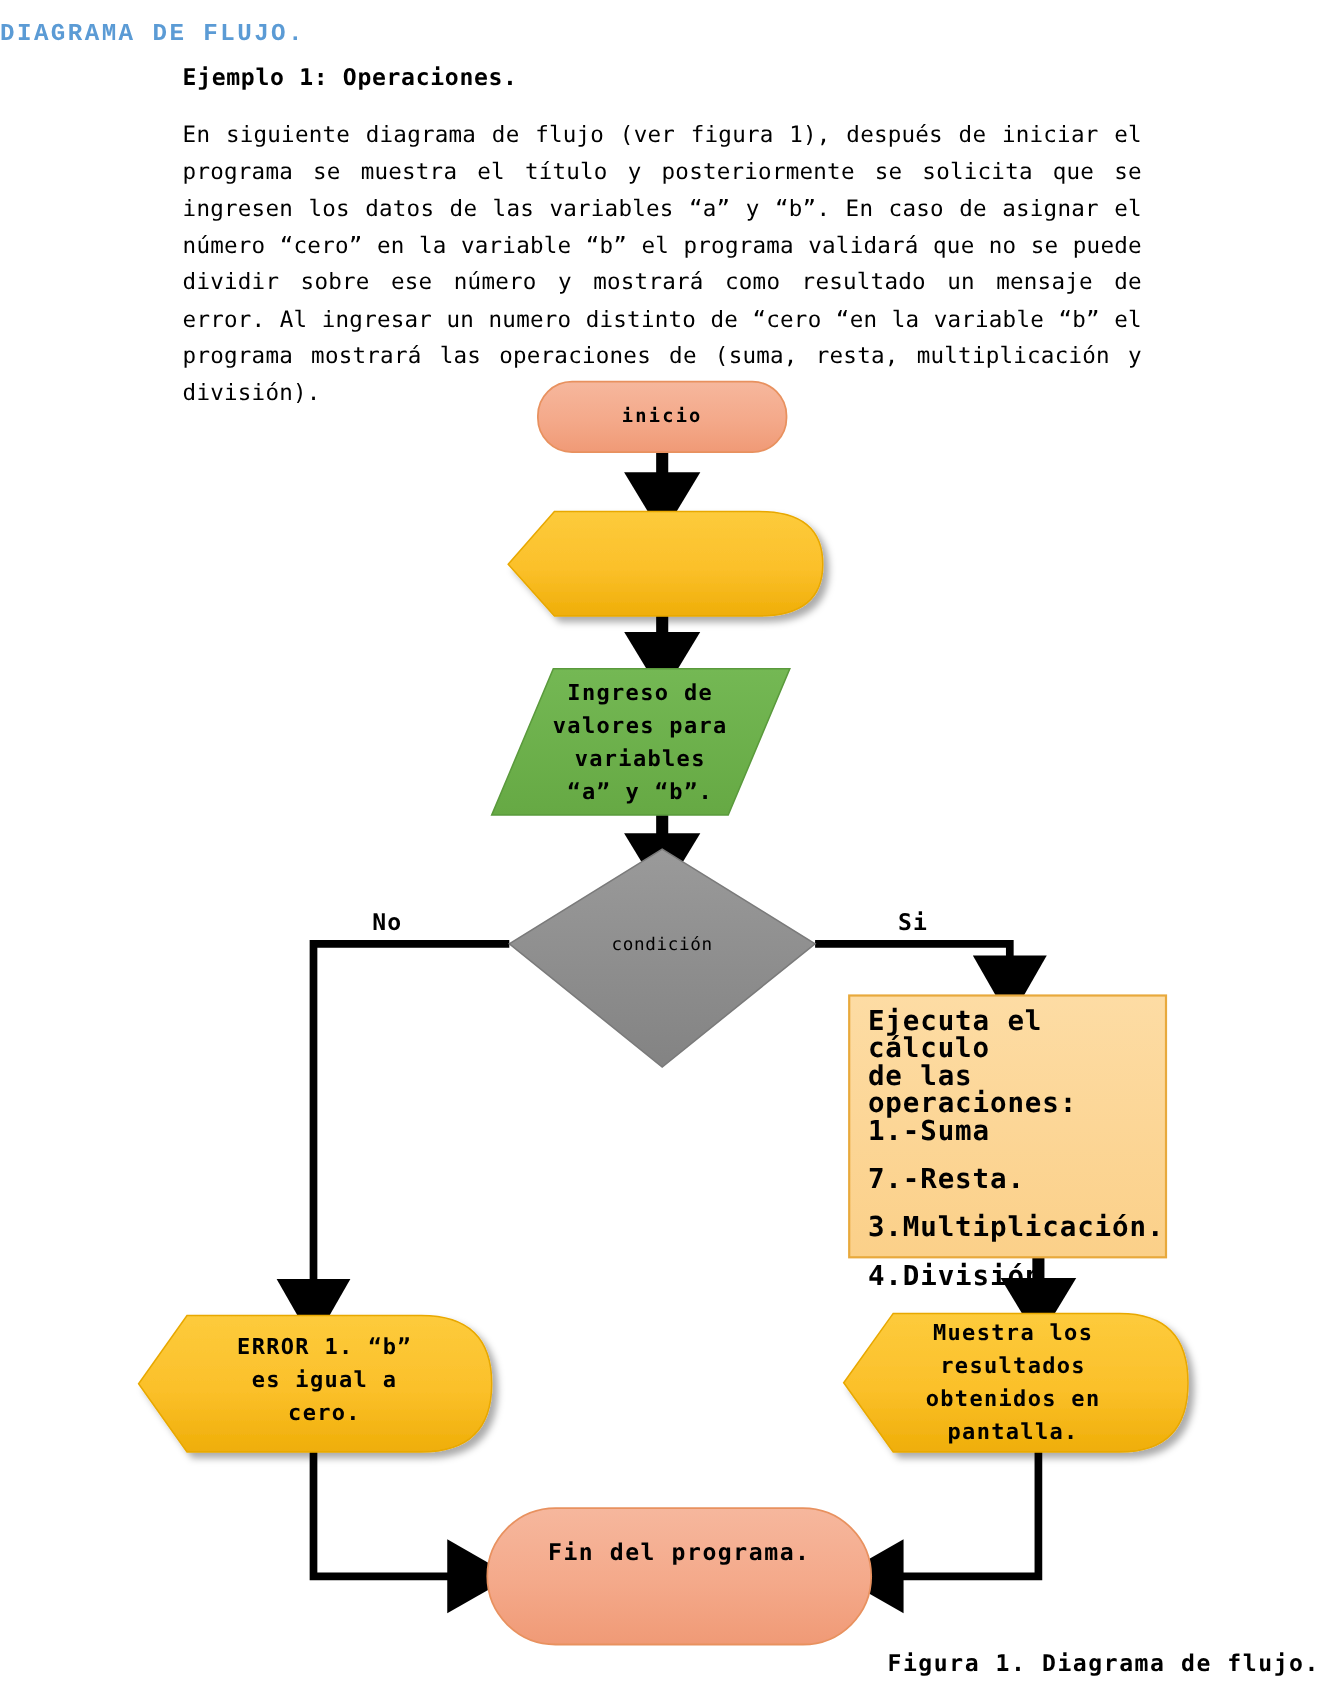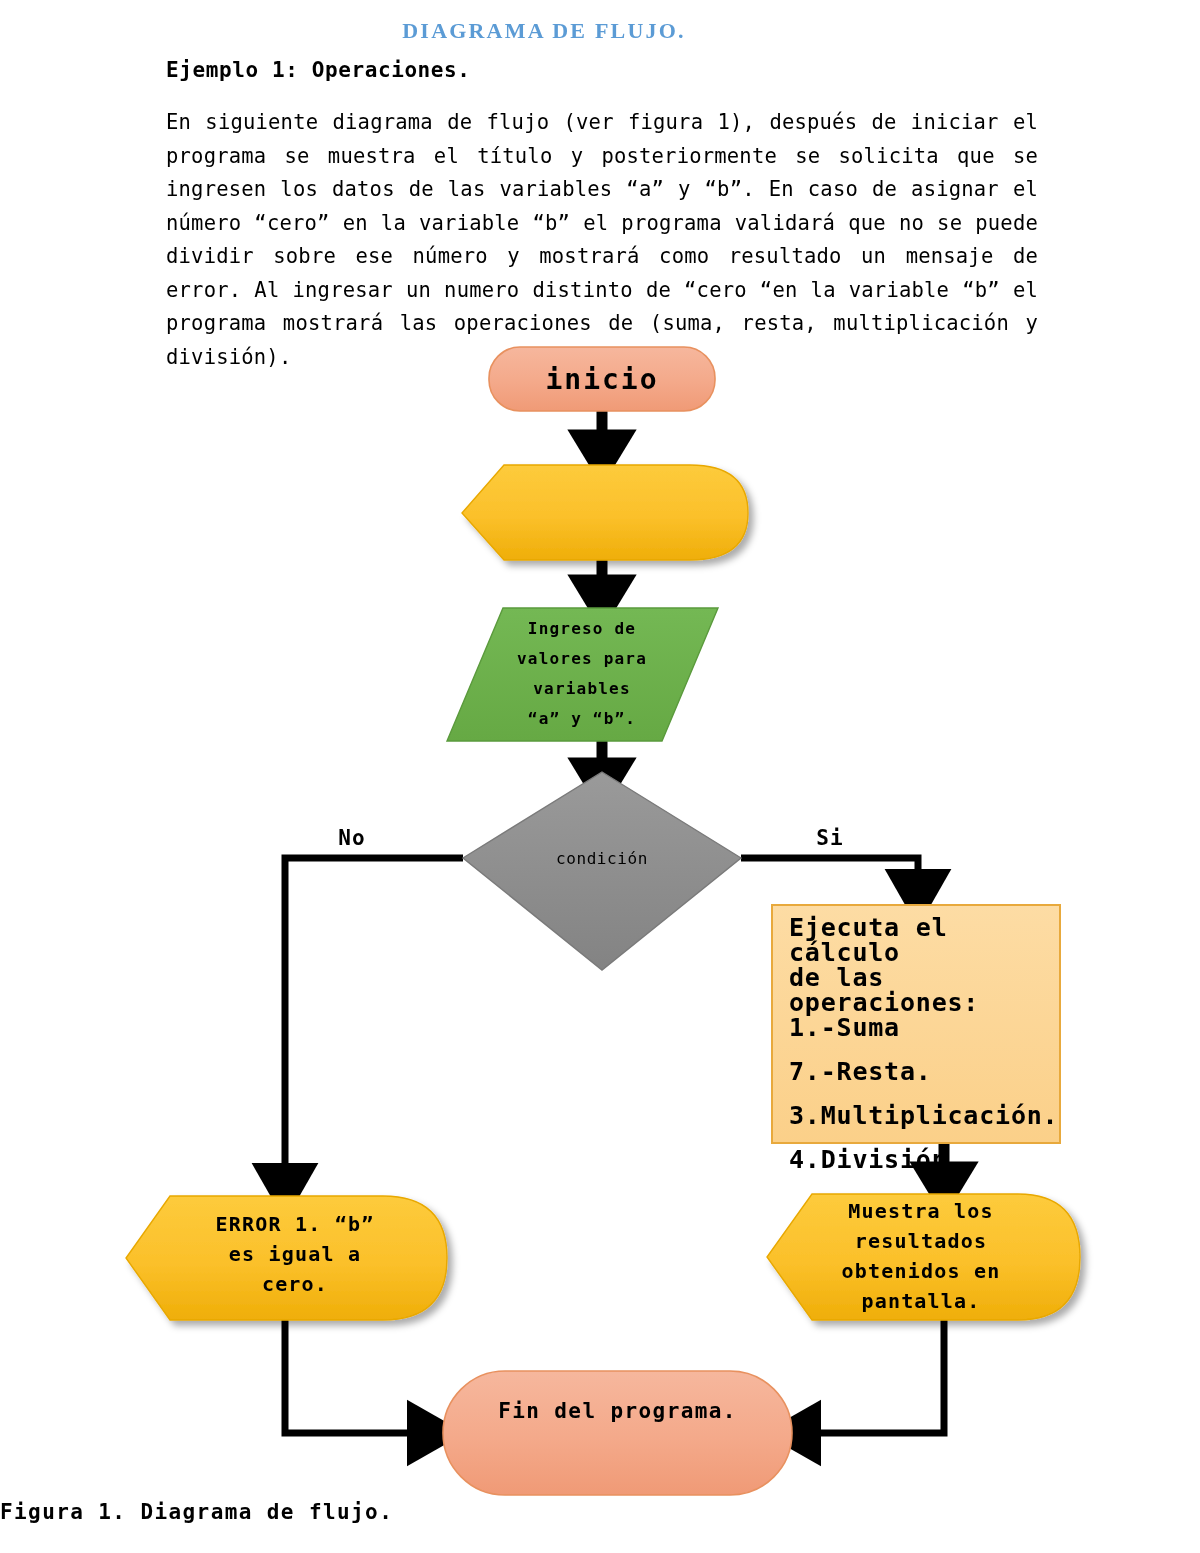--- a/index.html
+++ b/index.html
@@ -18,26 +18,25 @@
     background: #ffffff;
     overflow: hidden;
   }
 
   
   .doc-title {
     position: absolute;
     left: 0;
     top: 18px;
     width: 1088px;
-    text-align: center;
     font-size: 22px;
     font-weight: bold;
     letter-spacing: 2.2px;
     color: #5B9BD5;
-    font-family: Liberation Serif, serif;
+    font-family: Liberation Mono, monospace;
   }
   .doc-subtitle {
     position: absolute;
     left: 166px;
     top: 58px;
     font-size: 21px;
     font-weight: bold;
     letter-spacing: 0.6px;
   }
   .doc-para {
@@ -49,21 +48,21 @@
     line-height: 33.5px;
     text-align: justify;
     text-justify: inter-word;
     letter-spacing: 0.2px;
   }
   .doc-caption {
     position: absolute;
     left: 0;
     top: 1500px;
     width: 1200px;
-    text-align: left;
+    text-align: right;
     font-size: 21px;
     font-weight: bold;
     letter-spacing: 1.4px;
   }
 
   
   #diagram {
     position: absolute;
     left: 0;
     top: 0;
@@ -74,23 +73,23 @@
     position: absolute;
     display: flex;
     align-items: center;
     justify-content: center;
     text-align: center;
     pointer-events: none;
     font-family: "DejaVu Sans Mono", "Liberation Mono", monospace;
     font-weight: bold;
     color: #000000;
   }
-  .lbl-inicio     { font-size: 28px; letter-spacing: 2px; }
+  .lbl-inicio     { font-size: 17px; letter-spacing: 2px; }
   .lbl-display    { font-size: 20px; line-height: 30px; letter-spacing: 1.2px; }
-  .lbl-parallel   { font-size: 16px; line-height: 30px; letter-spacing: 1.2px; }
+  .lbl-parallel   { font-size: 20px; line-height: 30px; letter-spacing: 1.2px; }
   .lbl-decision   { font-size: 16px; letter-spacing: 0.6px; font-weight: normal; }
   .lbl-branch     { font-size: 21px; letter-spacing: 1px; }
   .lbl-process    {
     font-size: 25px;
     line-height: 25px;
     letter-spacing: 0.8px;
     display: block;
     text-align: left;
   }
   .lbl-process .pline { display: block; }

